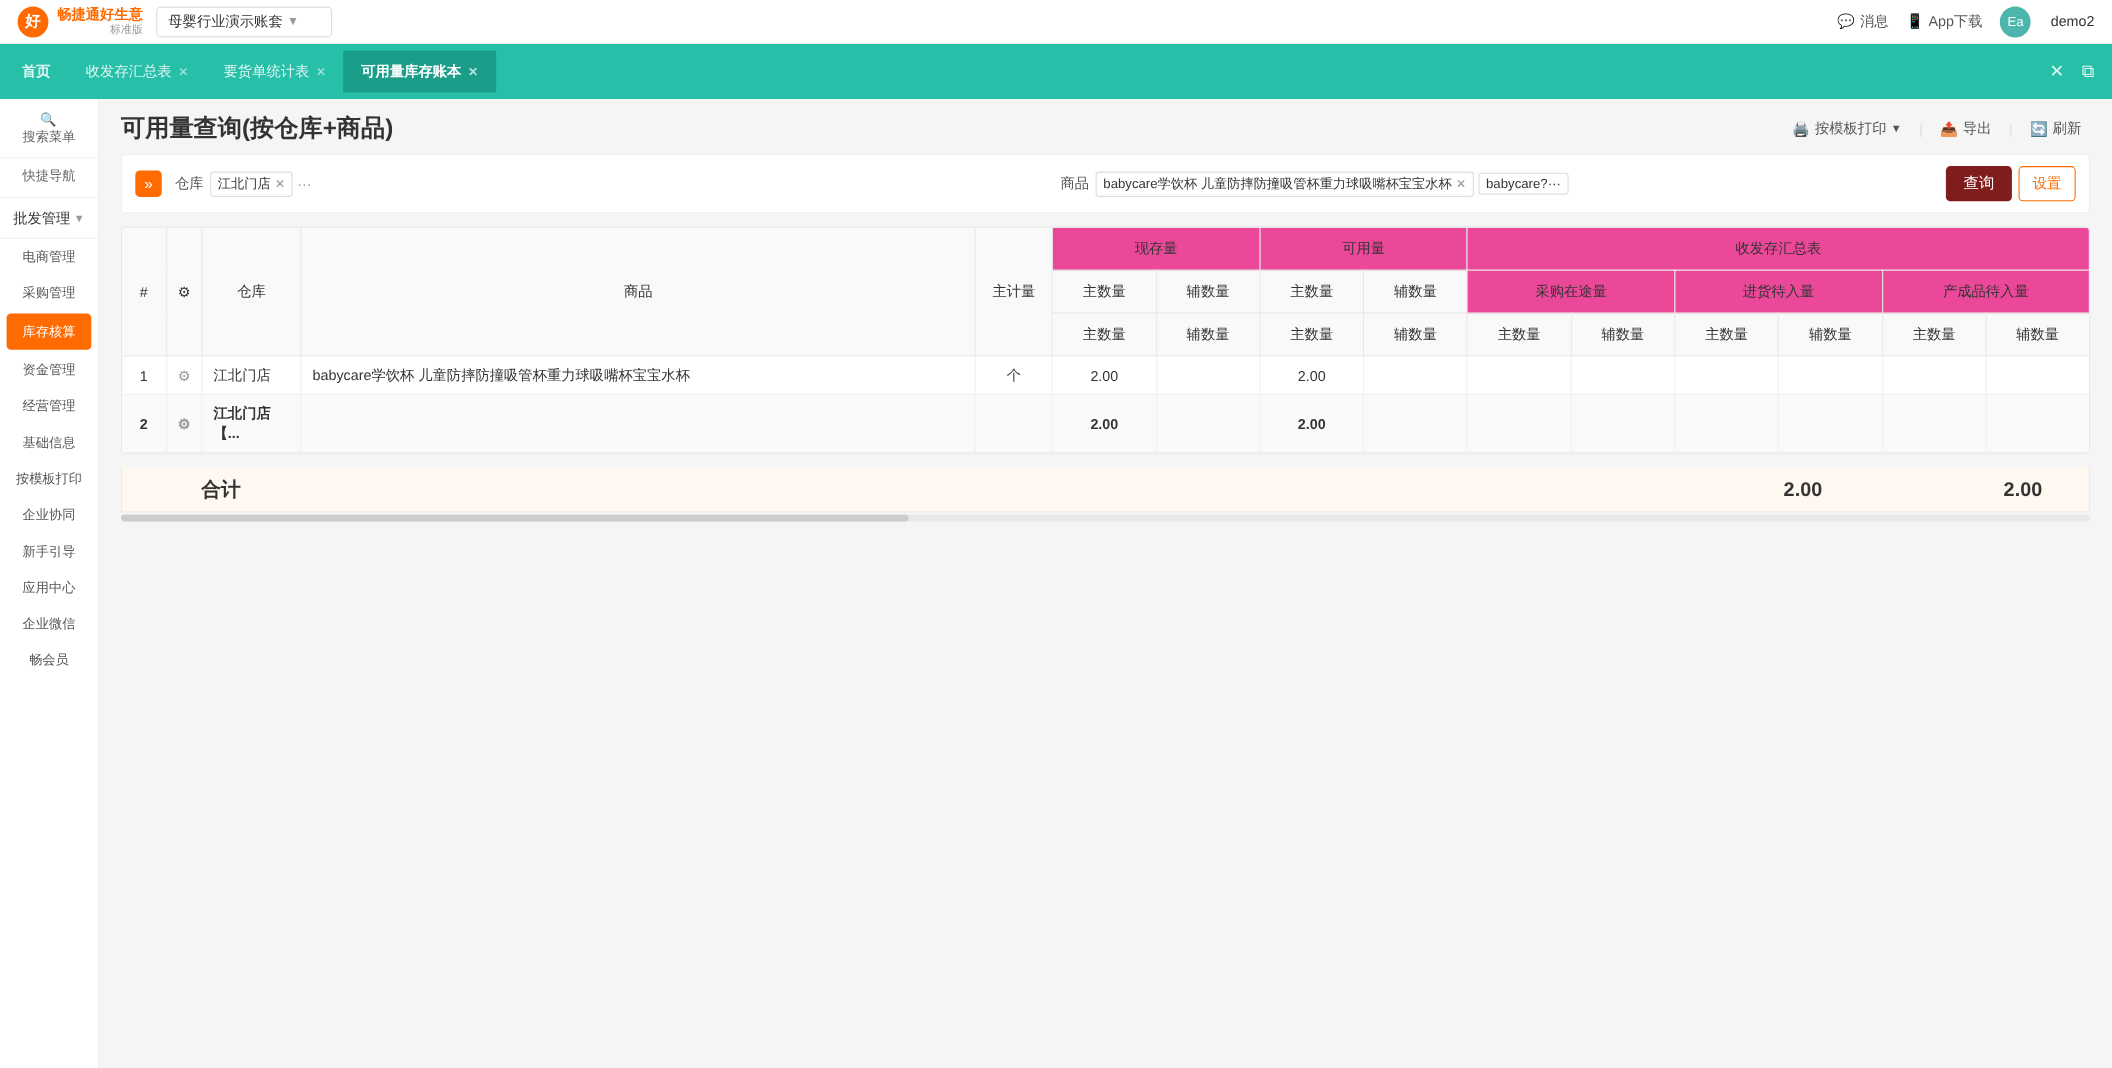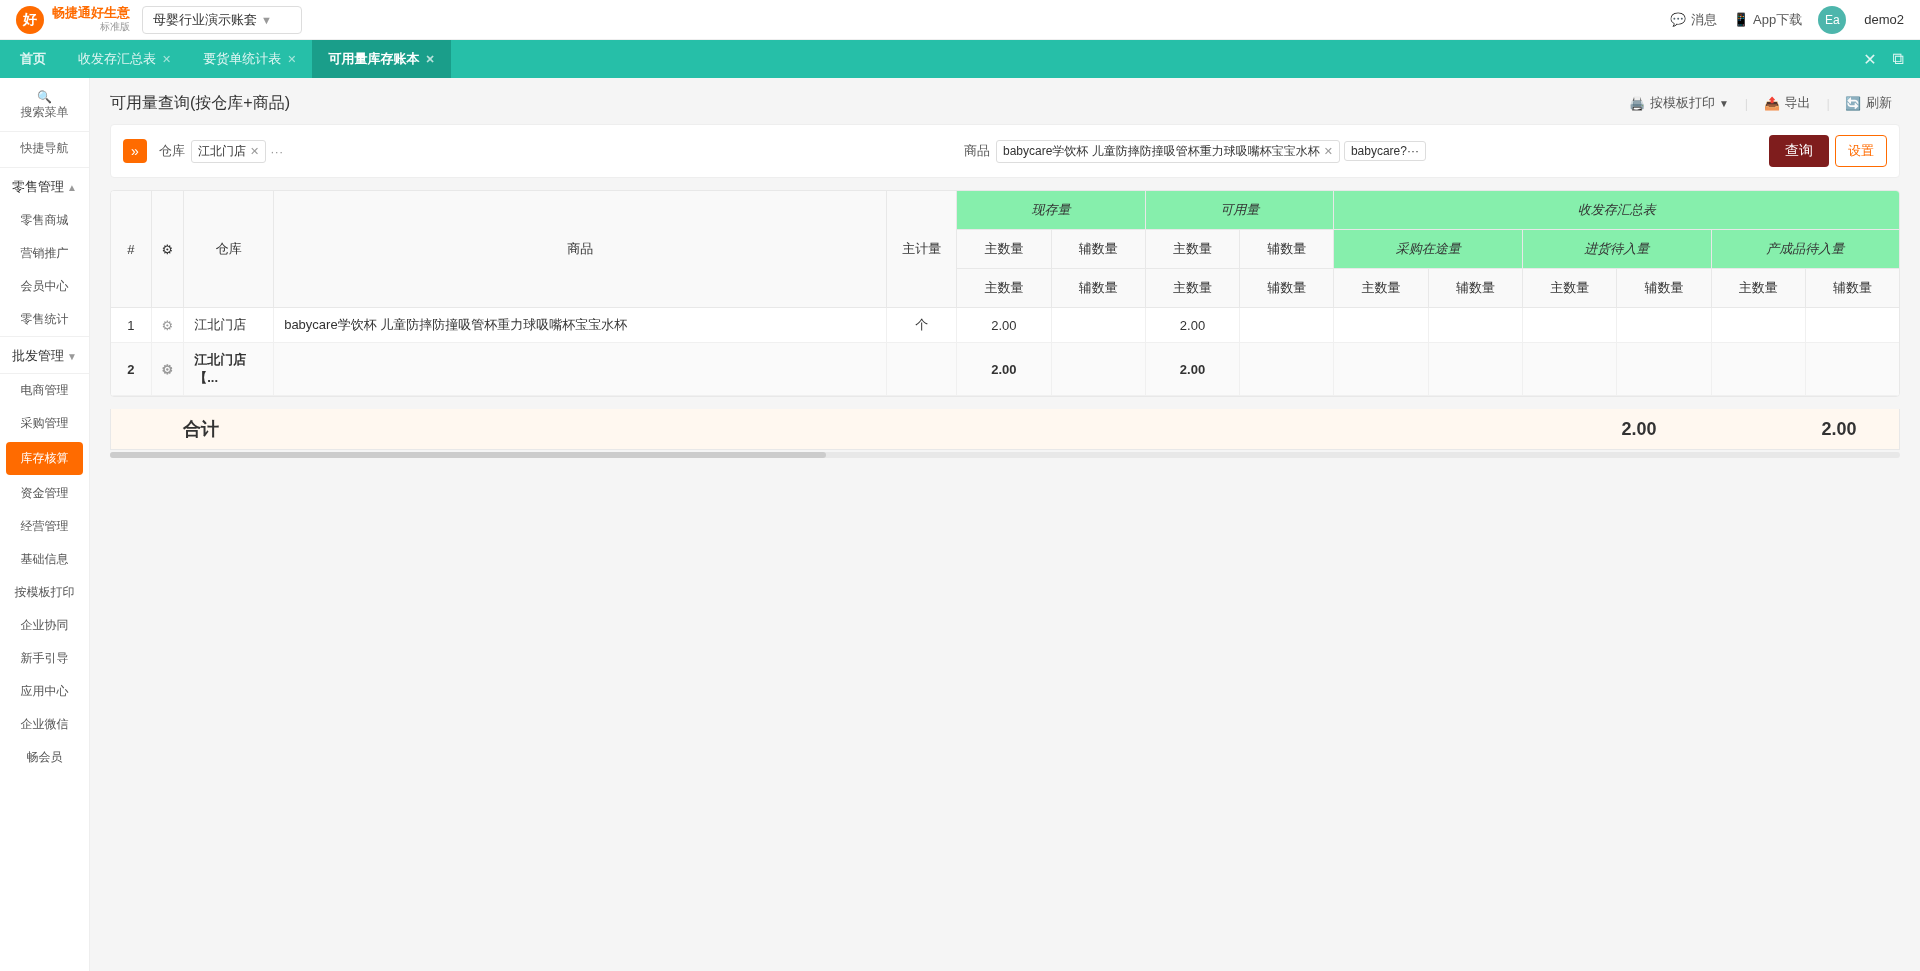--- a/index.html
+++ b/index.html
@@ -29,21 +29,21 @@
       font-size: 13px; color: #333; min-width: 160px;
     }
     .store-selector .arrow { color: #999; font-size: 11px; }
     .top-bar-right { display: flex; align-items: center; gap: 16px; }
     .top-bar-action { display: flex; align-items: center; gap: 4px; cursor: pointer; color: #555; font-size: 13px; }
     .user-avatar { width: 28px; height: 28px; border-radius: 50%; background: #4db6ac; display: flex; align-items: center; justify-content: center; color: #fff; font-size: 12px; overflow: hidden; }
     .user-name { font-size: 13px; color: #333; cursor: pointer; }
 
     
     .nav-tabs {
-      height: 38px;
+      height: 50px;
       background: #26bfa8;
       display: flex;
       align-items: center;
       padding: 0 4px;
     }
     .nav-tab {
       height: 38px;
       display: flex; align-items: center;
       padding: 0 16px;
       cursor: pointer;
@@ -122,21 +122,21 @@
       display: flex; flex-direction: column;
       background: #f5f5f5;
       overflow: hidden;
     }
     .page-header {
       background: #f5f5f5;
       padding: 12px 20px 8px 20px;
       display: flex; align-items: center; justify-content: space-between;
     }
     .page-title {
-      font-size: 16px; font-weight: normal; color: #333;
+      font-size: 22px; font-weight: bold; color: #333;
     }
     .page-actions { display: flex; align-items: center; gap: 8px; }
     .page-action-btn {
       display: flex; align-items: center; gap: 4px;
       font-size: 13px; color: #555; cursor: pointer; padding: 4px 8px;
     }
     .separator { color: #ddd; }
 
     
     .filter-bar {
@@ -198,22 +198,21 @@
       padding: 10px 8px;
       text-align: center;
       color: #333;
       font-weight: 500;
       border-bottom: 1px solid #e8e8e8;
       border-right: 1px solid #e8e8e8;
       white-space: nowrap;
     }
     thead th:last-child { border-right: none; }
     .th-group {
-      background: #86efac;
-      font-style: italic;
+      background: #ec4899;
     }
     tbody tr td {
       padding: 8px 10px;
       text-align: center;
       border-bottom: 1px solid #f0f0f0;
       border-right: 1px solid #f0f0f0;
       color: #333;
     }
     tbody tr td:last-child { border-right: none; }
     .gear-cell { color: #999; cursor: pointer; }
@@ -298,38 +297,20 @@
 
   <div class="sidebar">
     <div class="sidebar-search">
       <span>🔍</span><br>
       <span>搜索菜单</span>
     </div>
     <div class="sidebar-nav-btn">
       <span>快捷导航</span>
     </div>
 
-    <div class="sidebar-section">
-      <div class="sidebar-section-header">
-        <span>零售管理</span>
-        <span class="arrow">▲</span>
-      </div>
-      <div class="sidebar-item">
-        <span>零售商城</span>
-      </div>
-      <div class="sidebar-item">
-        <span>营销推广</span>
-      </div>
-      <div class="sidebar-item">
-        <span>会员中心</span>
-      </div>
-      <div class="sidebar-item">
-        <span>零售统计</span>
-      </div>
-    </div>
 
     <div class="sidebar-section">
       <div class="sidebar-section-header">
         <span>批发管理</span>
         <span class="arrow">▼</span>
       </div>
     </div>
 
     <div class="sidebar-item">
       <span>电商管理</span>

